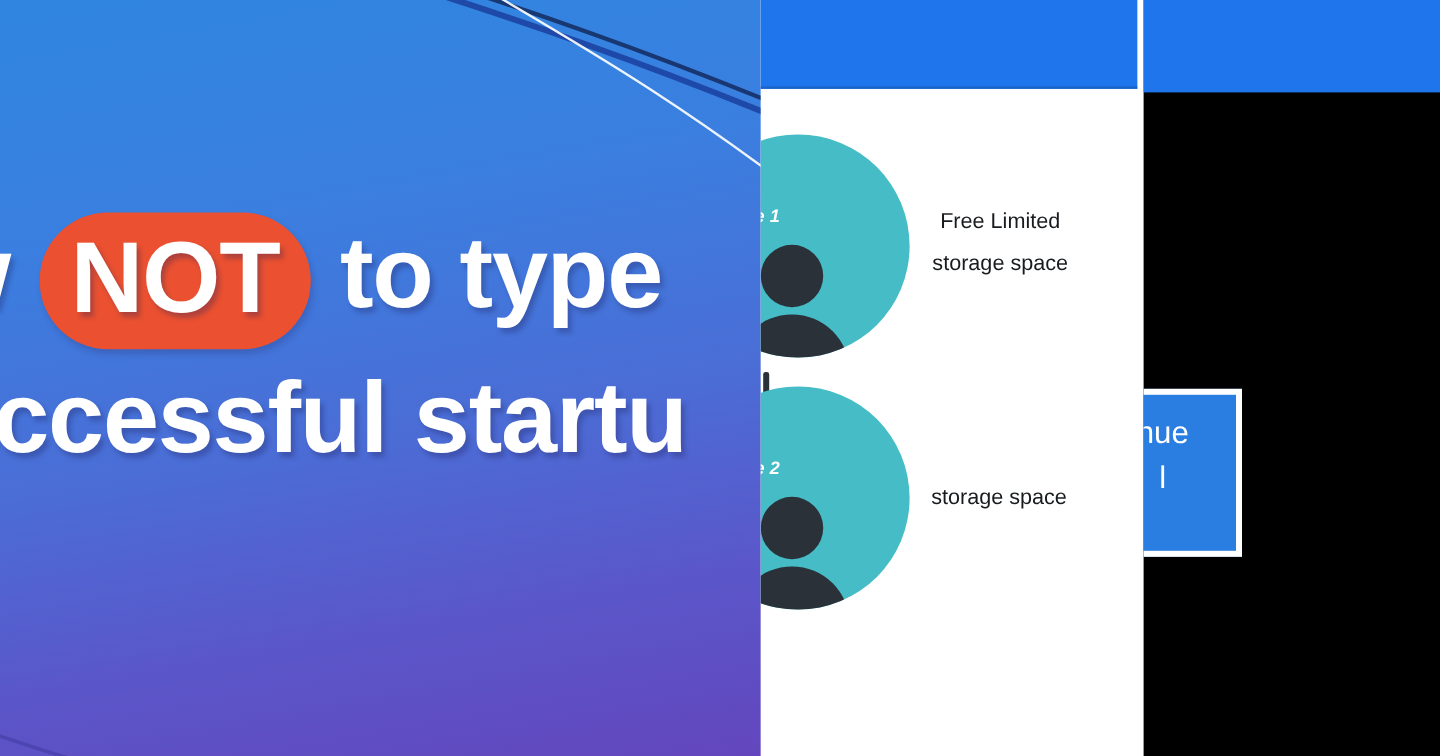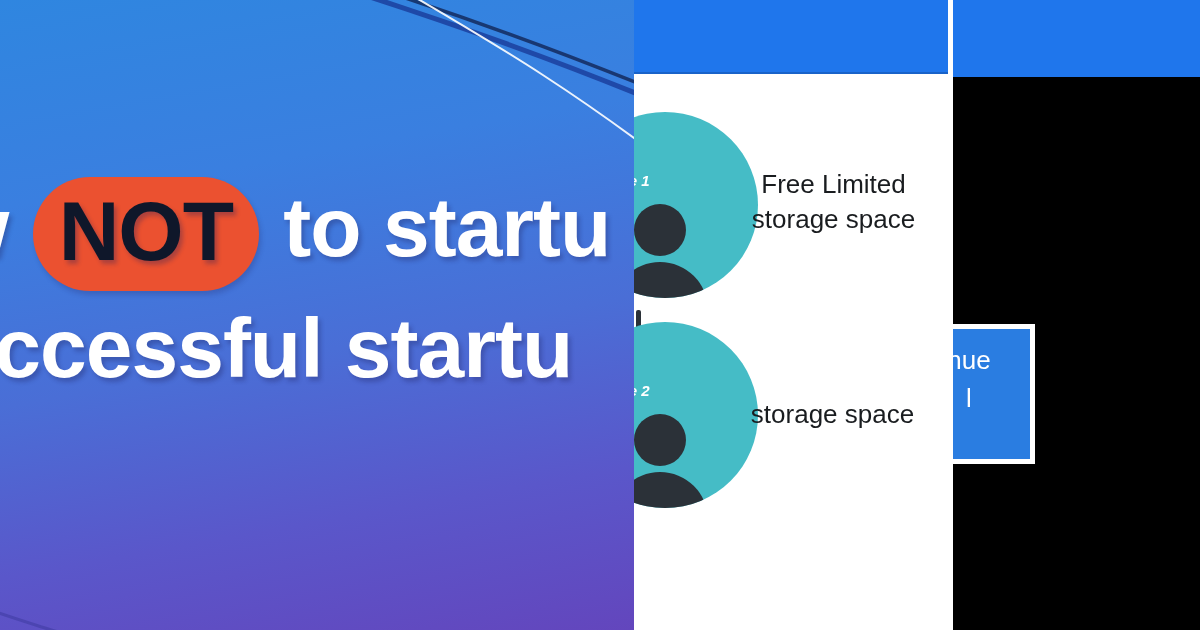--- a/index.html
+++ b/index.html
@@ -52,21 +52,21 @@
     line-height: 118px;
     color: #ffffff;
     letter-spacing: -1px;
     white-space: nowrap;
     text-shadow: 3px 4px 4px rgba(30,30,90,0.30);
   }
   .title-line.l2 { margin-top: 2px; }
   .pill-not {
     display: inline-block;
     background: #eb5130;
-    color: #0f172a;
+    color: #ffffff;
     border-radius: 60px;
     padding: 2px 26px 8px 26px;
     margin: 0 2px;
     line-height: 104px;
     box-shadow: 2px 4px 5px rgba(30,30,90,0.22);
     position: relative;
     top: 4px;
   }
 
   
@@ -152,21 +152,21 @@
     background: #2b3138;
     border-radius: 2px;
   }
   .row-text {
     position: absolute;
     left: 92px;
     width: 215px;
     text-align: center;
     font-family: "Liberation Sans", sans-serif;
     font-weight: 400;
-    font-size: 26px;
+    font-size: 18px;
     line-height: 35px;
     color: #191c1f;
   }
   .row.r1 .row-text { top: 55px; }
   .row.r2 .row-text { top: 75px; left: 86px; width: 225px; }
 
   
   .panel-right {
     position: absolute;
     left: 953px;
@@ -223,21 +223,21 @@
   <div class="panel-left">
 
     <svg class="deco-svg" viewBox="0 0 634 630" preserveAspectRatio="none">
       <path d="M250 -40 C 420 10, 560 60, 700 120" fill="none" stroke="#1b3f9e" stroke-width="5" opacity="0.85"></path>
       <path d="M252 -50 C 422 0, 562 50, 702 110" fill="none" stroke="#0f1f4d" stroke-width="3.5" opacity="0.75"></path>
       <path d="M372 -28 C 470 30, 560 78, 700 188" fill="none" stroke="#ffffff" stroke-width="2" opacity="0.9"></path>
       <path d="M-40 600 C 20 620, 60 634, 90 640" fill="none" stroke="#3e3aa0" stroke-width="3" opacity="0.55"></path>
     </svg>
 
     <div class="title-block">
-      <div class="title-line l1"><span>w </span><span class="pill-not">NOT</span><span> to startu</span></div>
+      <div class="title-line l1"><span>w </span><span class="pill-not">NOT</span><span> to type</span></div>
       <div class="title-line l2">uccessful startu</div>
     </div>
   </div>
 
   <div class="gap" style="left:634px; width:0px;"></div>
 
   <div class="panel-mid">
 
     <div class="mid-header">
       

